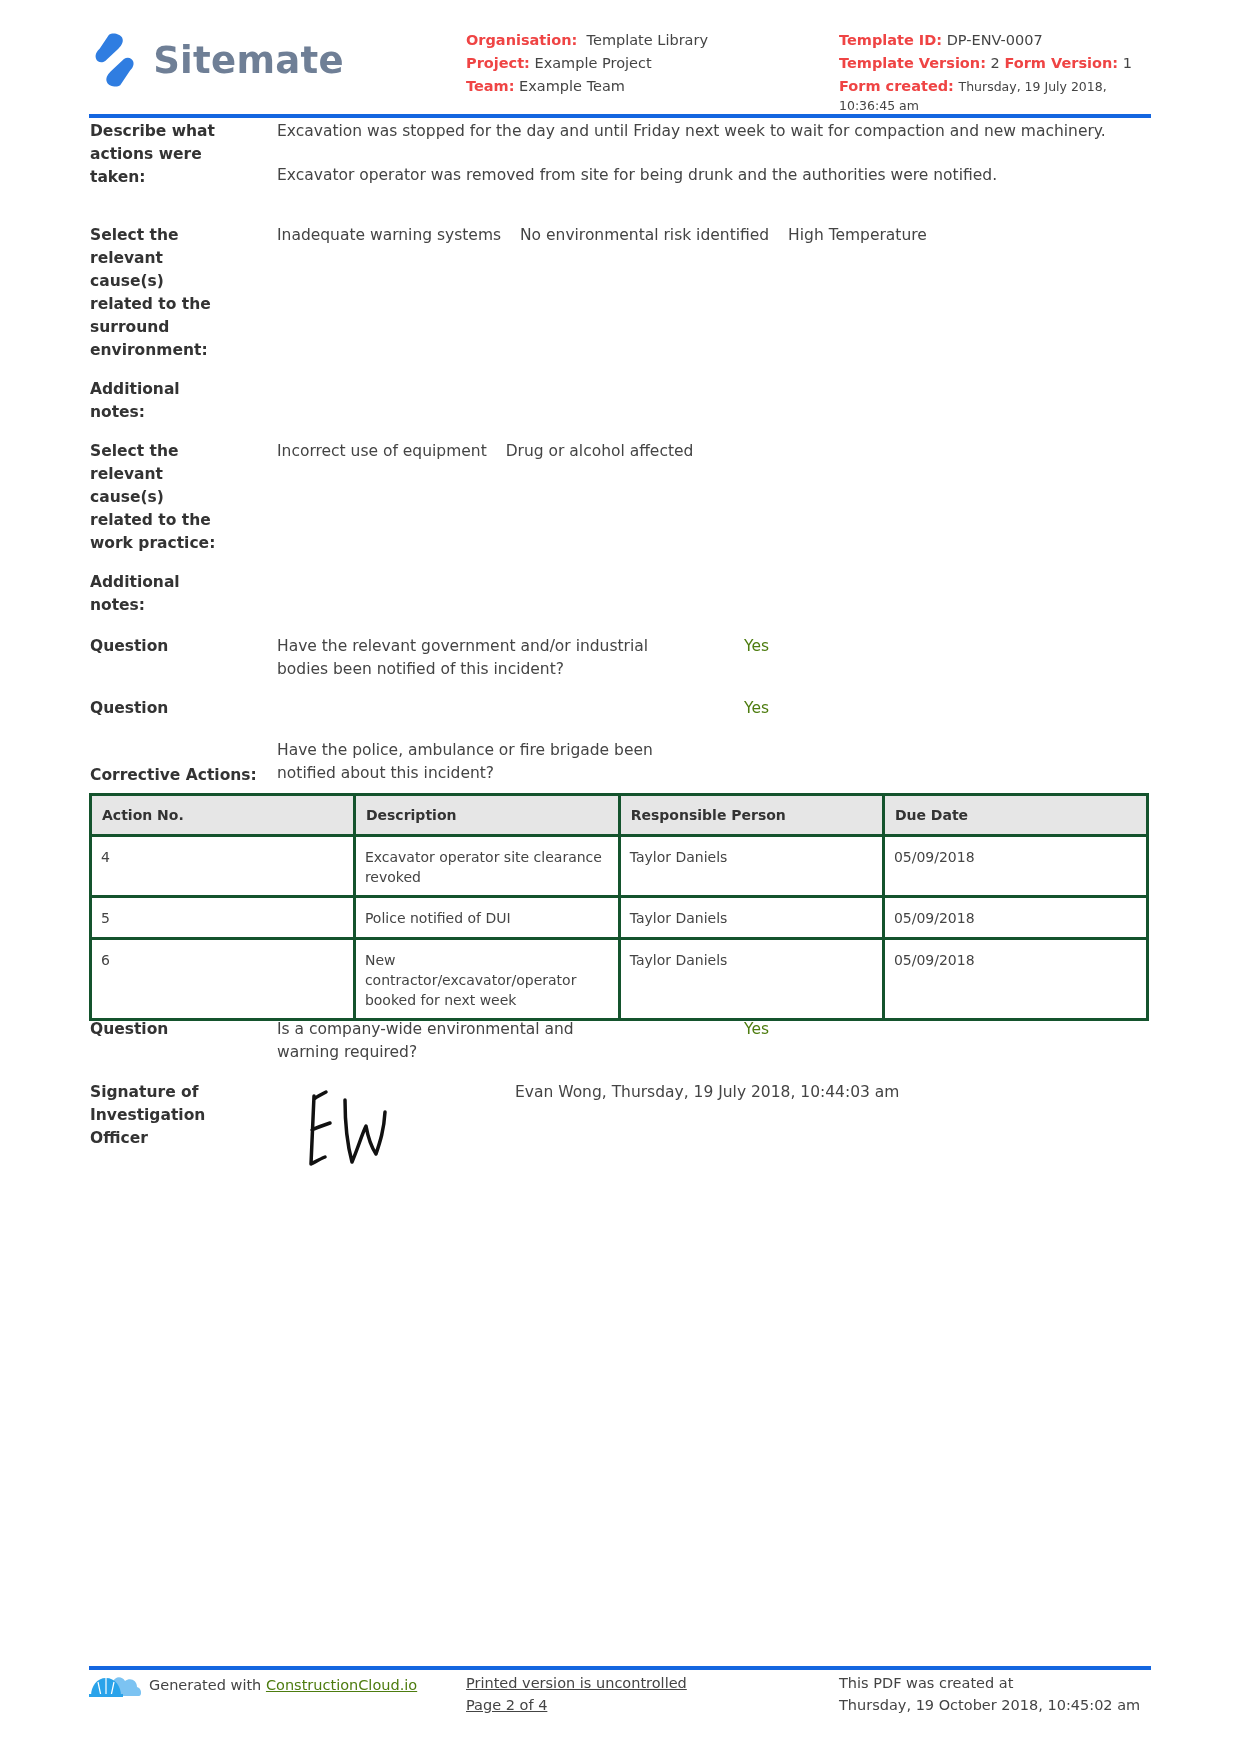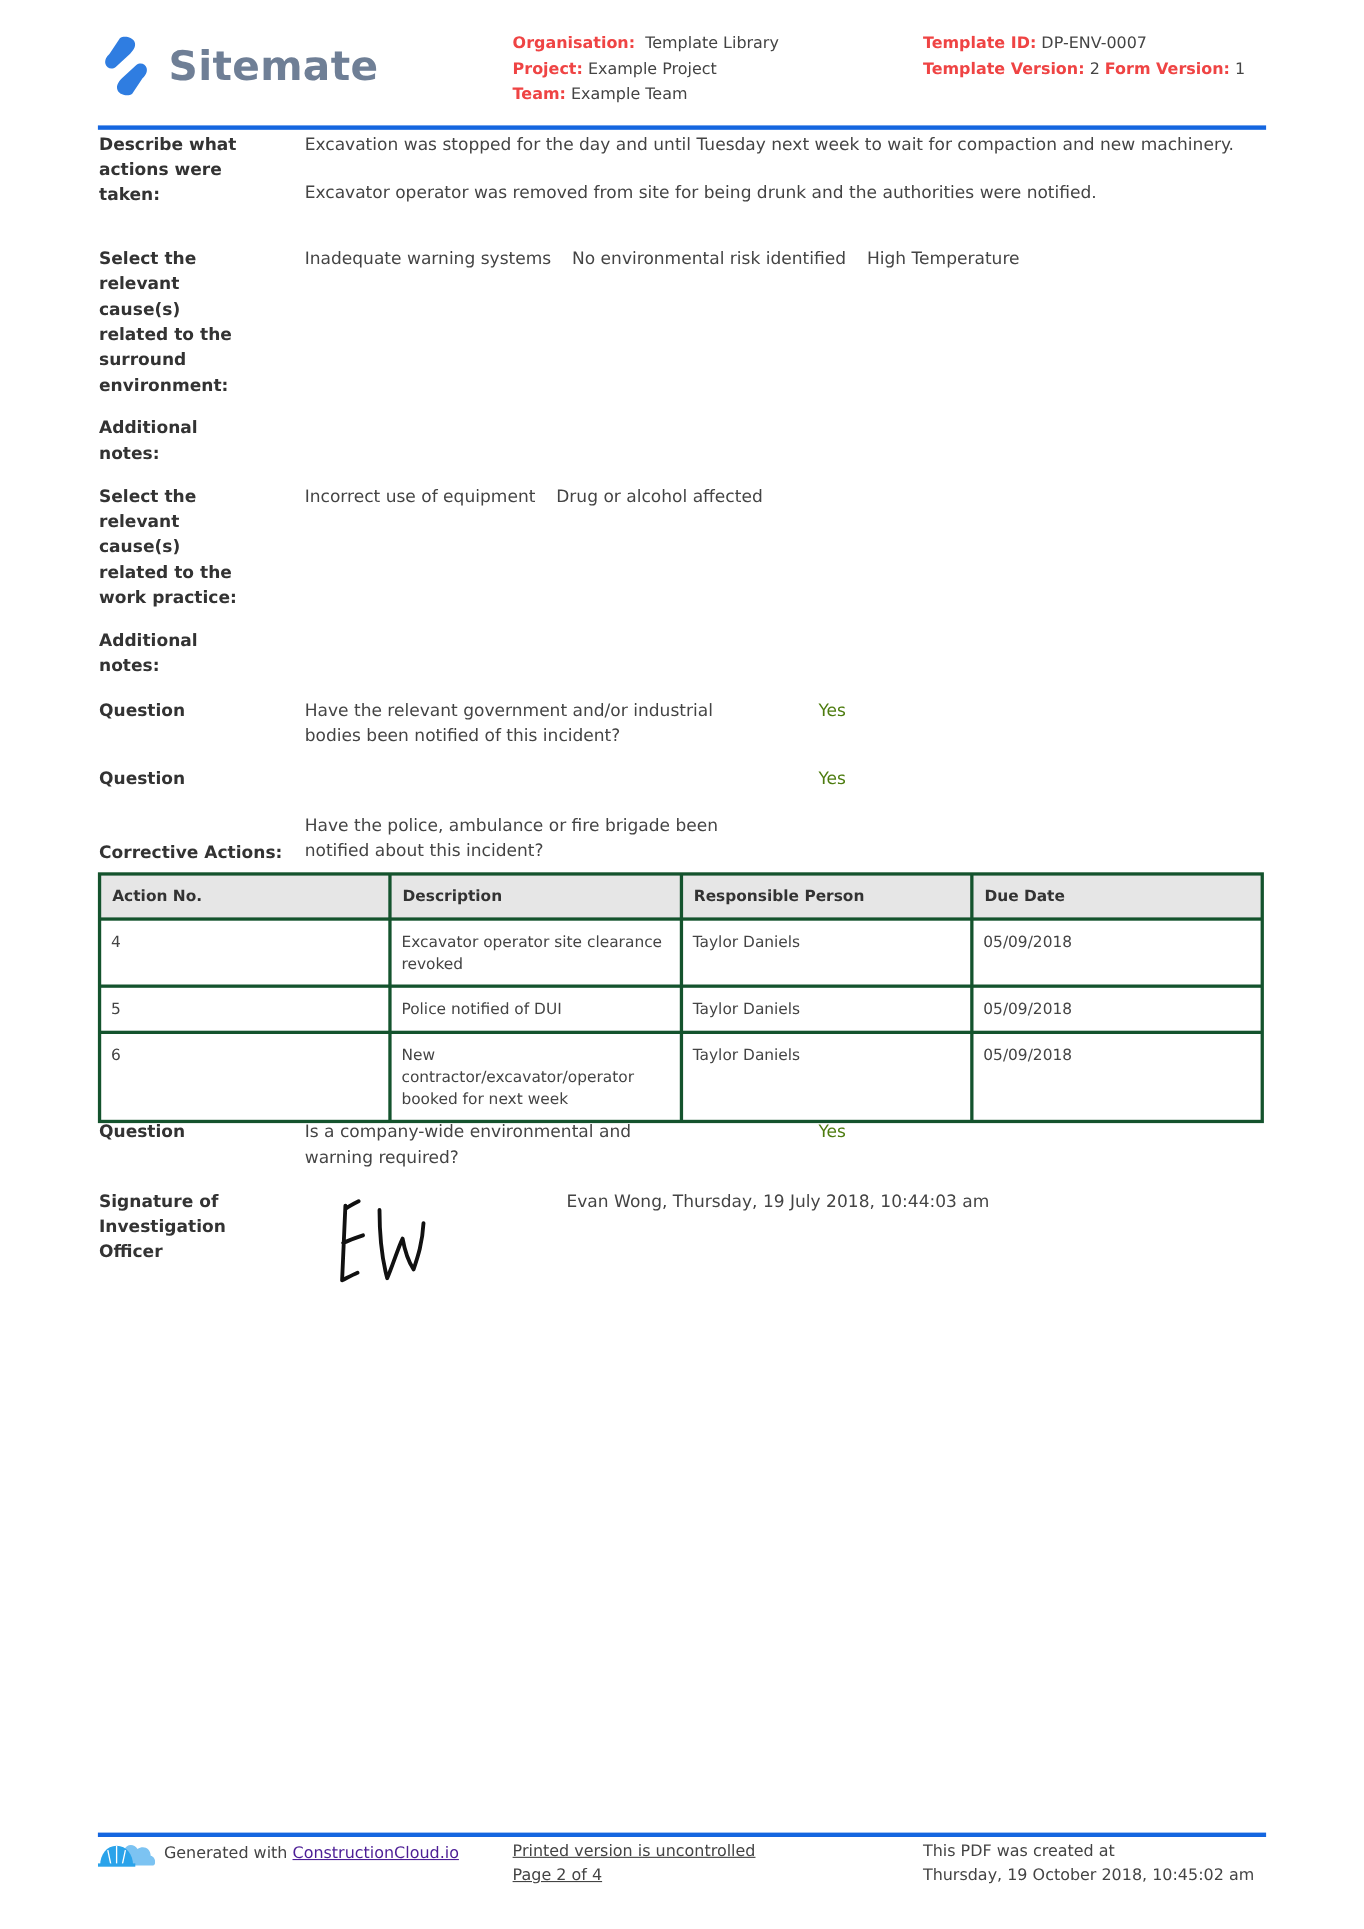--- a/index.html
+++ b/index.html
@@ -44,21 +44,21 @@
   .ca-table tr.r2 td { height: 39px; }
   .ca-table tr.r3 td { height: 57px; }
 
   .signature-img { left: 300px; top: 1082px; width: 140px; height: 95px; }
   .sig-text { left: 515px; top: 1081px; font-size: 15.5px; line-height: 23px; color: #444; }
 
   
   .footer { font-size: 14.5px; line-height: 22px; color: #444; }
   .footer-left { left: 89px; top: 1672px; display: flex; align-items: center; }
   .footer-left svg { width: 52px; height: 26px; margin-right: 8px; }
-  .footer-left a { color: #4c1d95; text-decoration: underline; }
+  .footer-left a { color: #4d7c0f; text-decoration: underline; }
   .footer-mid { left: 466px; top: 1672px; text-decoration: underline; }
   .footer-right { left: 839px; top: 1672px; }
 </style>
 </head>
 <body>
 
 <div class="abs logo">
   <svg viewBox="0 0 44 58">
     <path d="M16 2 C20 -1 28 1 30 5 C32 9 30 13 26 17 L12 30 C8 33 3 31 2 27 C1 23 3 20 6 17 Z" fill="#2f7de1"></path>
     <path d="M28 56 C24 59 16 57 14 53 C12 49 14 45 18 41 L32 28 C36 25 41 27 42 31 C43 35 41 38 38 41 Z" fill="#2f7de1"></path>
@@ -68,26 +68,27 @@
 
 <div class="abs meta meta-org">
   <div><b>Organisation:</b>&nbsp; <span>Template Library</span></div>
   <div><b>Project:</b> <span>Example Project</span></div>
   <div><b>Team:</b> <span>Example Team</span></div>
 </div>
 
 <div class="abs meta meta-tpl">
   <div><b>Template ID:</b> <span>DP-ENV-0007</span></div>
   <div><b>Template Version:</b> <span>2</span> <b>Form Version:</b> <span>1</span></div>
+  <div style="line-height:19px;margin-top:2px;"><b>Form created:</b> <span class="small">Thursday, 19 July 2018, 10:36:45 am</span></div>
 </div>
 
 <div class="abs rule rule-top"></div>
 
 <div class="abs label" style="top:120px;">Describe what actions were taken:</div>
-<div class="abs value" style="top:120px;width:880px;">Excavation was stopped for the day and until Tuesday next week to wait for compaction and new machinery.</div>
+<div class="abs value" style="top:120px;width:880px;">Excavation was stopped for the day and until Friday next week to wait for compaction and new machinery.</div>
 <div class="abs value" style="top:164px;width:880px;">Excavator operator was removed from site for being drunk and the authorities were notified.</div>
 
 <div class="abs label" style="top:224px;width:130px;">Select the relevant cause(s) related to the surround environment:</div>
 <div class="abs value" style="top:224px;">
   <span class="chip">Inadequate warning systems</span>
   <span class="chip">No environmental risk identified</span>
   <span class="chip">High Temperature</span>
 </div>
 
 <div class="abs label" style="top:378px;width:100px;">Additional notes:</div>

